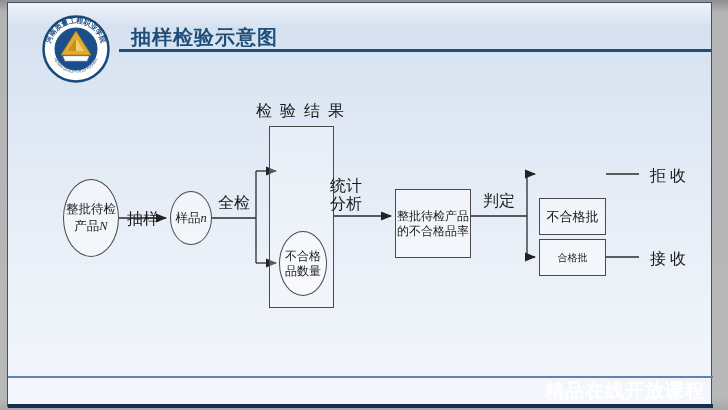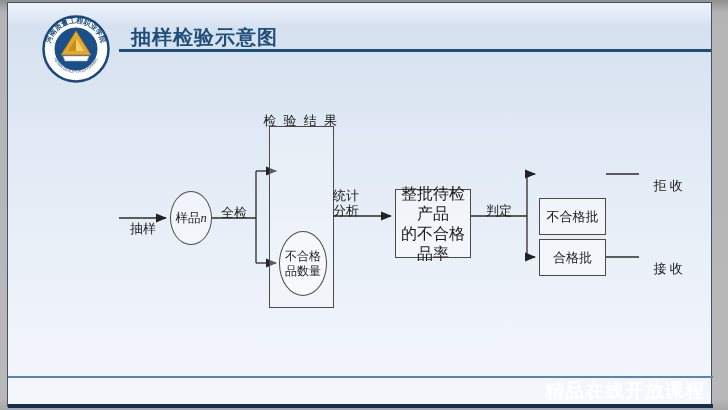--- a/index.html
+++ b/index.html
@@ -20,21 +20,21 @@
     font-size:20px;font-weight:bold;color:#1f4e79;letter-spacing:1px;
   }
   .title-rule{position:absolute;left:111px;top:46px;width:592px;height:3px;background:#1f4e79;}
   
   .fc{position:absolute;box-sizing:border-box;color:#1a1a1a;
       font-family:"Liberation Serif","DejaVu Serif",serif;}
   .shape{border:1px solid #4a4a4a;background:rgba(255,255,255,0.45);
          display:flex;align-items:center;justify-content:center;text-align:center;}
   .ellipse{border-radius:50%;}
   .ml{white-space:pre-line;line-height:1.25;}
-  .lbl{font-size:13px;text-align:center;line-height:1.15;margin-top:12px;}
+  .lbl{font-size:16px;text-align:center;line-height:1.15;}
   .groupbox{border:1px solid #4a4a4a;background:rgba(255,255,255,0.25);}
   .var{font-style:italic;}
   #connectors{position:absolute;left:0;top:0;width:705px;height:405px;pointer-events:none;}
   
   .footer-bar{
     position:absolute;left:0;top:373px;width:705px;height:28px;
     background:linear-gradient(180deg,#57havehad 0%,#2e5d91 0%,#27507f 100%);
     border-top:2px solid #5b86b2;box-sizing:border-box;
     display:flex;align-items:center;justify-content:flex-end;
   }
@@ -83,50 +83,56 @@
       <line x1="326" y1="213" x2="383" y2="213" marker-end="url(#arr)"></line>
       <line x1="463" y1="213" x2="519" y2="213"></line>
       <line x1="519" y1="171" x2="519" y2="254"></line>
       <line x1="519" y1="171" x2="527" y2="171" marker-end="url(#arr)"></line>
       <line x1="519" y1="254" x2="527" y2="254" marker-end="url(#arr)"></line>
       <line x1="598" y1="171" x2="631" y2="171"></line>
       <line x1="598" y1="254" x2="631" y2="254"></line>
     </g>
   </svg>
 
+  <div class="fc shape ellipse" style="left:55px;top:176px;width:56px;height:78px;font-size:12.5px;">
+    <div>
+      <div>整批待检</div>
+      <div><span>产品</span><span class="var">N</span></div>
+    </div>
+  </div>
 
   <div class="fc lbl" style="left:111px;top:207px;width:48px;text-align:center;">抽样</div>
 
   <div class="fc shape ellipse" style="left:162px;top:188px;width:42px;height:54px;font-size:12.5px;">
     <div><span>样品</span><span class="var">n</span></div>
   </div>
 
   <div class="fc lbl" style="left:204px;top:191px;width:44px;">全检</div>
 
   <div class="fc lbl" style="left:243px;top:99px;width:100px;letter-spacing:2px;">检 验 结 果</div>
 
   <div class="fc groupbox" style="left:261px;top:123px;width:65px;height:182px;"></div>
 
 
   <div class="fc shape ellipse ml" style="left:271px;top:228px;width:48px;height:65px;font-size:12px;">不合格
 品数量</div>
 
   <div class="fc lbl ml" style="left:318px;top:174px;width:40px;text-align:center;">统计
 分析</div>
 
-  <div class="fc shape ml" style="left:387px;top:186px;width:76px;height:69px;font-size:16px;">整批待检产品
+  <div class="fc shape ml" style="left:387px;top:186px;width:76px;height:69px;font-size:12px;">整批待检产品
 的不合格品率</div>
 
   <div class="fc lbl" style="left:467px;top:189px;width:48px;">判定</div>
 
   <div class="fc shape" style="left:531px;top:153px;width:67px;height:37px;font-size:13px;margin-top:42px;">不合格批</div>
 
   <div class="fc lbl" style="left:636px;top:164px;width:48px;">拒  收</div>
 
-  <div class="fc shape" style="left:531px;top:236px;width:67px;height:37px;font-size:13px;">合格批</div>
+  <div class="fc shape" style="left:531px;top:236px;width:67px;height:37px;font-size:10px;">合格批</div>
 
   <div class="fc lbl" style="left:636px;top:247px;width:48px;">接  收</div>
 
   <div class="footer-bar">
     <span class="footer-text">精品在线开放课程</span>
   </div>
   <div class="footer-strip"></div>
 
 </div>
 

